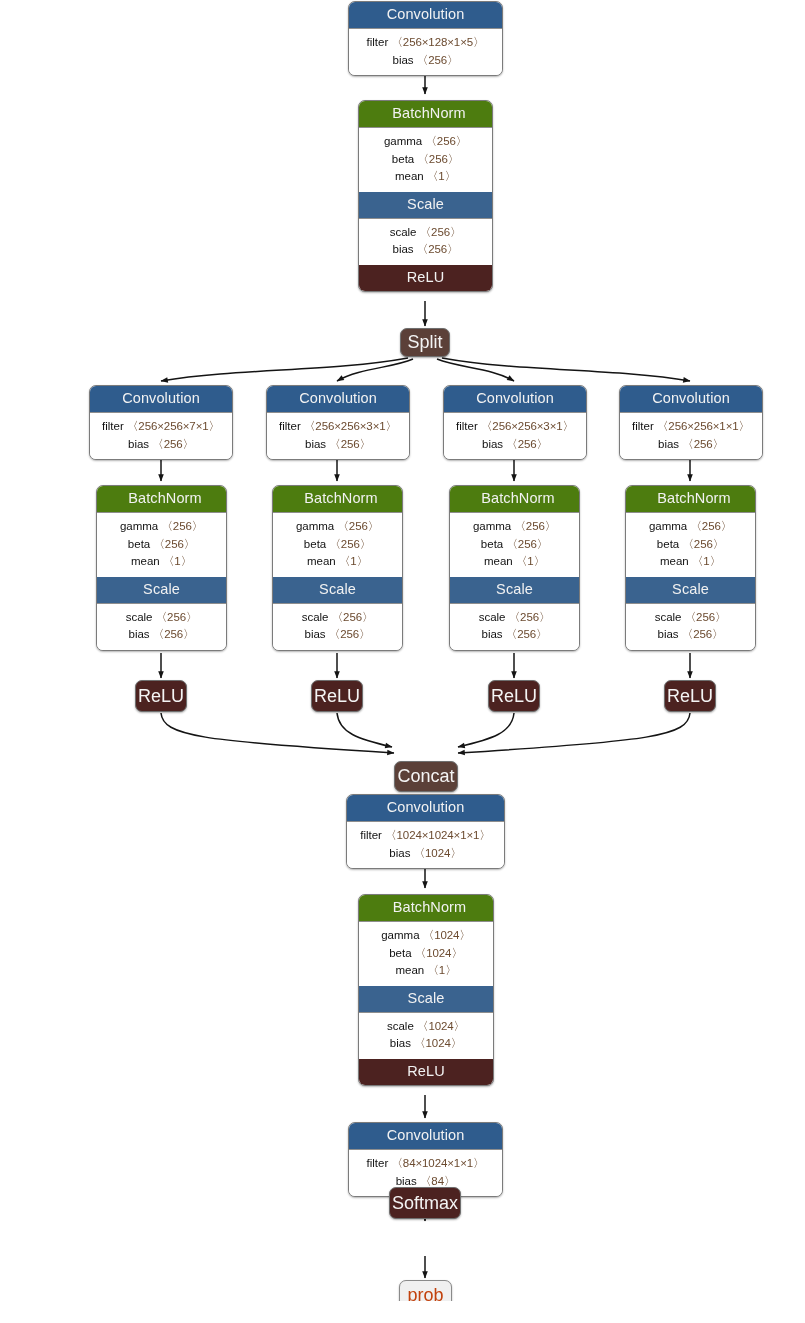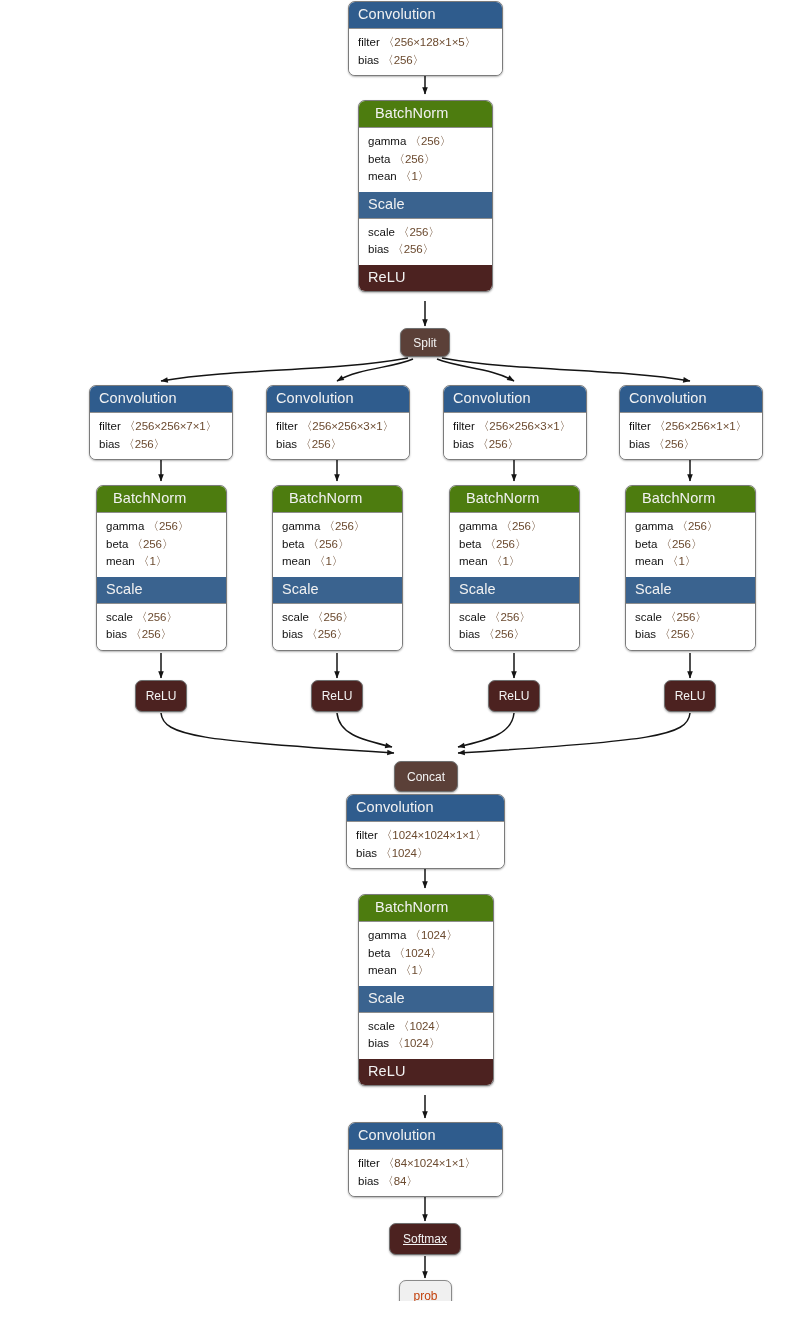--- a/index.html
+++ b/index.html
@@ -6,20 +6,21 @@
   body{
     font-family:"Liberation Sans","DejaVu Sans",sans-serif;
     -webkit-font-smoothing:antialiased;
   }
   #stage{
     position:relative;
     width:805px;
     height:1301px;
     overflow:hidden;
     background:#ffffff;
+    text-align:center;
   }
   #edges{
     position:absolute;
     left:0;top:0;
     width:805px;height:1323px;
     pointer-events:none;
   }
   
   .card{
     position:absolute;
@@ -60,21 +61,21 @@
   .sep{height:1px;background:#8e8e8e;}
 
   
   .pill{
     position:absolute;
     box-sizing:border-box;
     border-radius:7px;
     display:flex;
     align-items:center;
     justify-content:center;
-    font-size:12px;
+    font-size:18px;
     color:#f4f4f4;
     border:1px solid #6f6f6f;
     box-shadow:0 1px 2px rgba(0,0,0,.32);
     white-space:nowrap;
     z-index:2;
   }
   .pill.relu{background:#4c2220;}
   .pill.split{background:#5b4038;}
   .pill.concat{background:#5b4038;margin-top:22px;}
   .pill.softmax{background:#4c2220;}
@@ -435,21 +436,21 @@
         <span class="pname">filter</span>
         <span class="pval">〈84×1024×1×1〉</span>
       </div>
       <div class="prow">
         <span class="pname">bias</span>
         <span class="pval">〈84〉</span>
       </div>
     </div>
   </div>
 
-  <div class="pill softmax" style="left:389px;top:1223px;width:72px;height:32px;text-decoration:underline;">
+  <div class="pill softmax" style="left:389px;top:1187px;width:72px;height:32px;">
     <span>Softmax</span>
   </div>
 
   <div class="pill out" style="left:399px;top:1280px;width:53px;height:31px;">
     <span>prob</span>
   </div>
 
 </div>
 
 </body></html>

